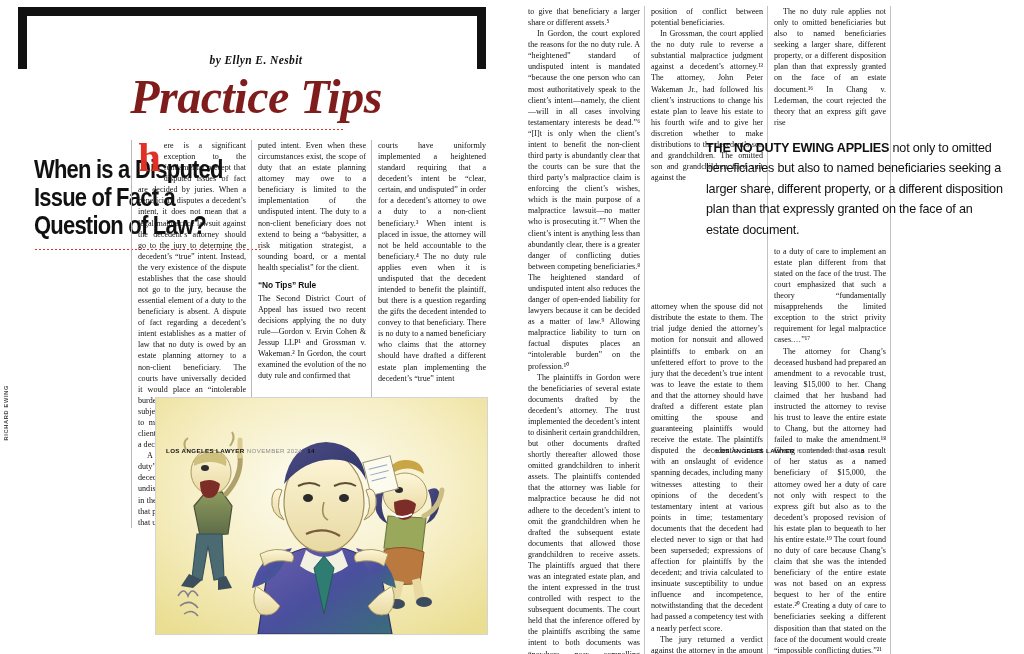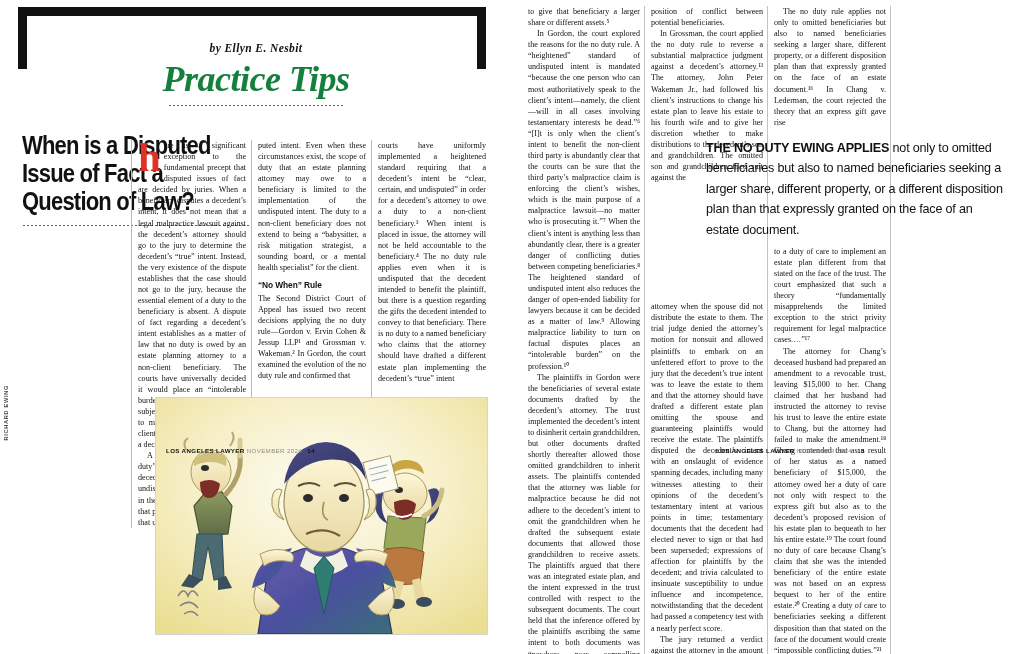--- a/index.html
+++ b/index.html
@@ -5,41 +5,41 @@
   html,body{margin:0;padding:0;}
   body{
     width:1024px;height:654px;
     background:#ffffff;
     font-family:"Liberation Serif", serif;
     overflow:hidden;
     position:relative;
   }
   .spread{position:absolute;inset:0;display:flex;}
   .page{position:relative;height:468px;box-sizing:border-box;}
-  .page-left{width:512px;padding:4px;}
+  .page-left{width:512px;padding:16px;}
   .page-right{width:512px;padding:0;}
 
   
   .bracket{position:absolute;background:#111;}
   .bracket-top{left:18px;top:7px;width:468px;height:9px;}
   .bracket-left{left:18px;top:7px;width:9px;height:62px;}
   .bracket-right{left:477px;top:7px;width:9px;height:62px;}
 
   
   .byline{
     text-align:center;font-style:italic;font-weight:bold;
     font-size:11.5px;letter-spacing:.4px;color:#111;
     margin-top:38px;font-family:"Liberation Serif",serif;
   }
   .practice-tips{
     text-align:center;
     font-family:"Liberation Serif",serif;
     font-style:italic;font-weight:bold;
-    font-size:36px;line-height:1;
-    color:#15803d;margin-top:7px;letter-spacing:-0.5px;
+    font-size:48px;line-height:1;
+    color:#7f1d1d;margin-top:7px;letter-spacing:-0.5px;
   }
   .dotline{
     margin:7px auto 0 auto;width:176px;height:3px;
     background-image:radial-gradient(circle, #e03127 0 0.8px, transparent 1px);
     background-size:4px 3px;background-repeat:repeat-x;
   }
 
   
   .headline{
     margin:24px 0 0 18px;width:230px;
@@ -153,21 +153,21 @@
 
       <div class="col">
         <div class="vrule"></div>
         <p class="body first dropcap">here is a significant exception to the fundamental precept that disputed issues of fact are decided by juries. When a beneficiary disputes a decedent’s intent, it does not mean that a legal malpractice lawsuit against the decedent’s attorney should go to the jury to determine the decedent’s “true” intent. Instead, the very existence of the dispute establishes that the case should not go to the jury, because the essential element of a duty to the beneficiary is absent. A dispute of fact regarding a decedent’s intent establishes as a matter of law that no duty is owed by an estate planning attorney to a non-client beneficiary. The courts have universally decided it would place an “intolerable burden” on the profession to subject estate planning attorneys to malpractice liability to non-client beneficiaries who dispute a decedent’s intent.</p>
         <p class="body">A narrow exception to the “no duty” rule exists when the decedent’s intent is both undisputed and there is a defect in the estate planning documents that prevented implementation of that undis-</p>
       </div>
 
       <div class="col">
         <div class="vrule"></div>
         <p class="body first">puted intent. Even when these circumstances exist, the scope of duty that an estate planning attorney may owe to a beneficiary is limited to the implementation of the undisputed intent. The duty to a non-client beneficiary does not extend to being a “babysitter, a risk mitigation strategist, a sounding board, or a mental health specialist” for the client.</p>
-        <h3 class="sub">“No When” Rule</h3>
+        <h3 class="sub">“No Tips” Rule</h3>
         <p class="body first">The Second District Court of Appeal has issued two recent decisions applying the no duty rule—Gordon v. Ervin Cohen &amp; Jessup LLP¹ and Grossman v. Wakeman.² In Gordon, the court examined the evolution of the no duty rule and confirmed that</p>
       </div>
 
       <div class="col">
         <p class="body first">courts have uniformly implemented a heightened standard requiring that a decedent’s intent be “clear, certain, and undisputed” in order for a decedent’s attorney to owe a duty to a non-client beneficiary.³ When intent is placed in issue, the attorney will not be held accountable to the beneficiary.⁴ The no duty rule applies even when it is undisputed that the decedent intended to benefit the plaintiff, but there is a question regarding the gifts the decedent intended to convey to that beneficiary. There is no duty to a named beneficiary who claims that the attorney should have drafted a different estate plan implementing the decedent’s “true” intent</p>
       </div>
     </div>
 
     <div class="illo" style="position:absolute;left:155px;top:390px;width:331px;height:236px;">
       <svg viewBox="0 0 331 236" preserveAspectRatio="none">

